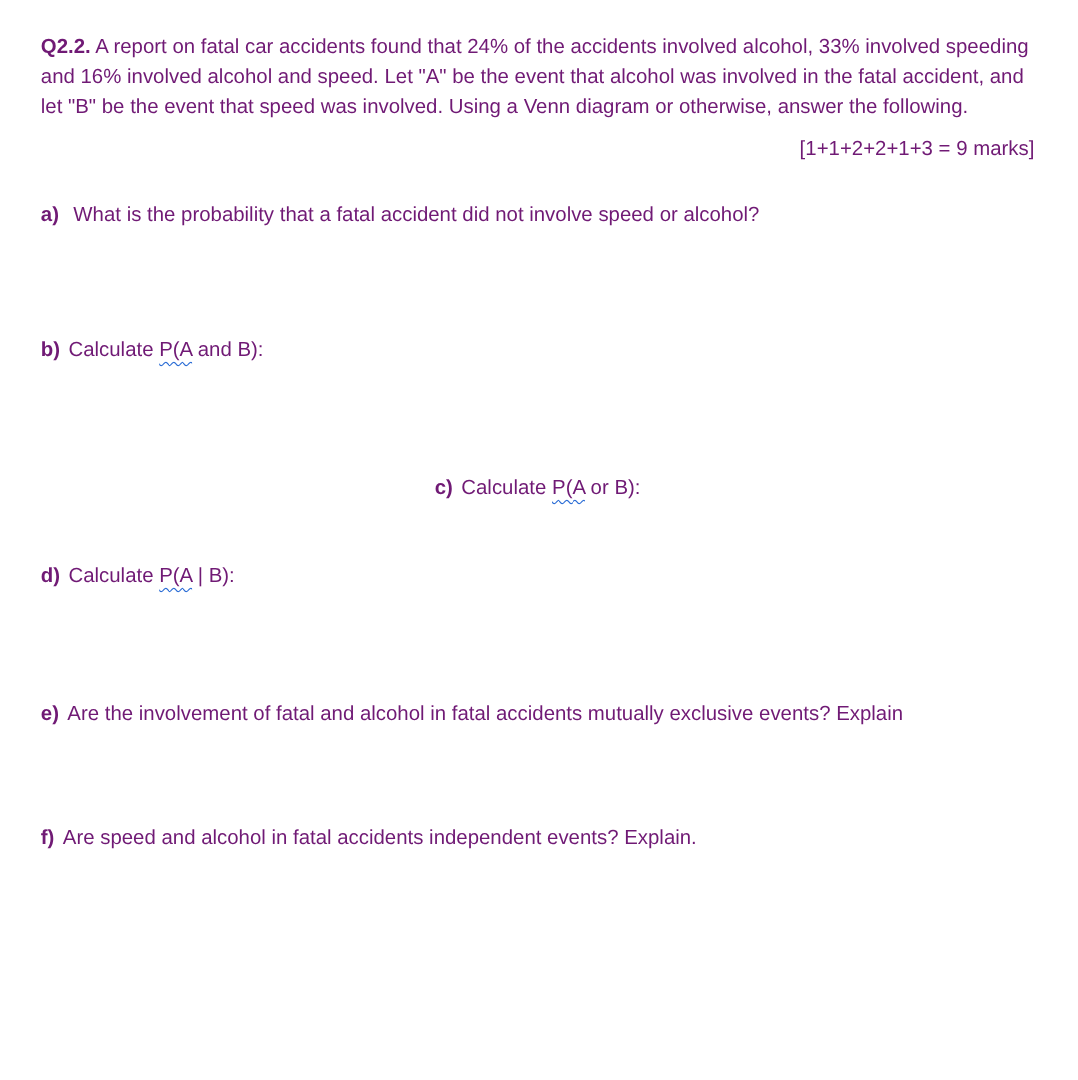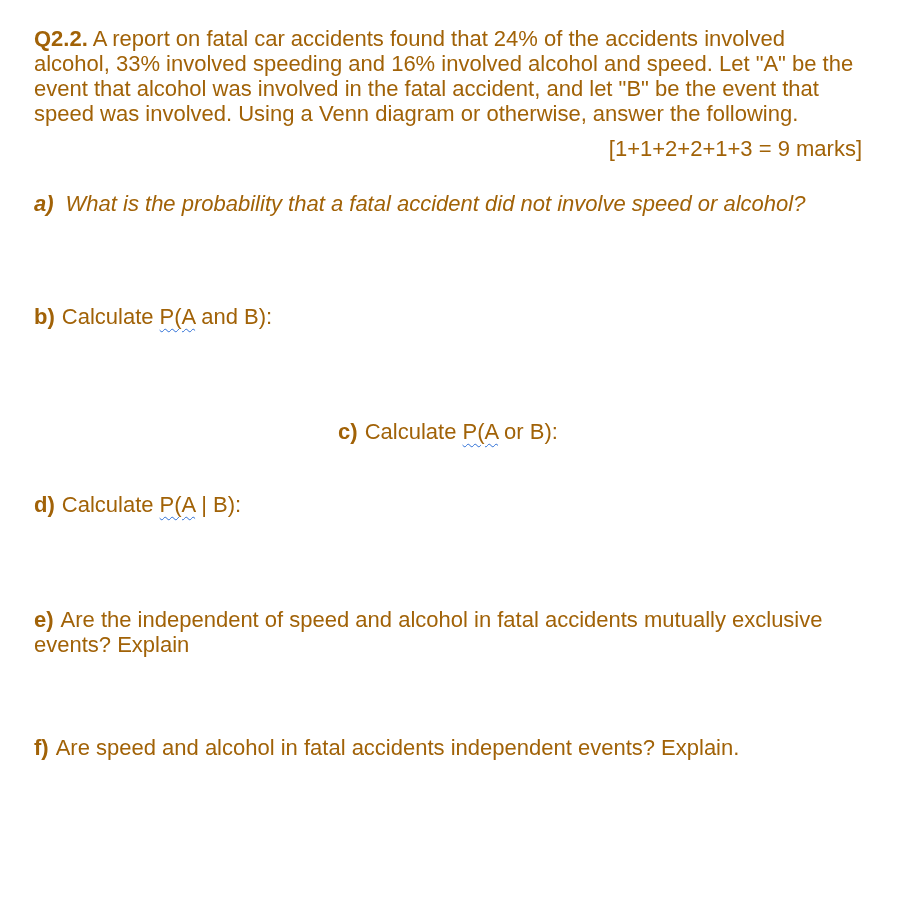--- a/index.html
+++ b/index.html
@@ -7,23 +7,23 @@
     padding: 0;
     background: #ffffff;
   }
   .page {
     width: 898px;
     height: 900px;
     box-sizing: border-box;
     padding: 26px 36px 0 34px;
     background: #ffffff;
     font-family: "Liberation Sans", "DejaVu Sans", sans-serif;
-    font-size: 22px;
+    font-size: 17px;
     line-height: 25px;
-    color: #a16207;
+    color: #701a75;
     overflow: hidden;
   }
   .intro {
     margin: 0;
     width: 828px;
   }
   .bold {
     font-weight: bold;
   }
   .marks-line {
@@ -42,21 +42,21 @@
     font-weight: bold;
     margin-right: 12px;
   }
   .wavy {
     text-decoration: underline;
     text-decoration-style: wavy;
     text-decoration-color: #2e6fd6;
     text-decoration-thickness: 1px;
     text-underline-offset: 4px;
   }
-  .mt-a { margin-top: 30px; font-style: italic; }
+  .mt-a { margin-top: 30px; }
   .mt-b { margin-top: 88px; }
   .mt-c { margin-top: 90px; text-align: center; }
   .mt-d { margin-top: 48px; }
   .mt-e { margin-top: 90px; }
   .mt-f { margin-top: 78px; }
 </style>
 </head>
 <body>
 
 <div class="page">
@@ -66,17 +66,17 @@
   <p class="marks-line"><span>[1+1+2+2+1+3 = 9 marks]</span></p>
 
   <p class="q-part mt-a"><span class="q-label-wide">a)</span><span>What is the probability that a fatal accident did not involve speed or alcohol?</span><span class="wavy"></span><span></span></p>
 
   <p class="q-part mt-b"><span class="q-label">b)</span><span>Calculate </span><span class="wavy">P(A</span><span> and B):</span></p>
 
   <p class="q-part mt-c"><span class="q-label">c)</span><span>Calculate </span><span class="wavy">P(A</span><span> or B):</span></p>
 
   <p class="q-part mt-d"><span class="q-label">d)</span><span>Calculate </span><span class="wavy">P(A</span><span> | B):</span></p>
 
-  <p class="q-part mt-e"><span class="q-label">e)</span><span>Are the independent of speed and alcohol in fatal accidents mutually exclusive events? Explain</span><span class="wavy"></span><span></span></p>
+  <p class="q-part mt-e"><span class="q-label">e)</span><span>Are the involvement of fatal and alcohol in fatal accidents mutually exclusive events? Explain</span><span class="wavy"></span><span></span></p>
 
   <p class="q-part mt-f"><span class="q-label">f)</span><span>Are speed and alcohol in fatal accidents independent events? Explain.</span><span class="wavy"></span><span></span></p>
 
 </div>
 
 </body></html>

